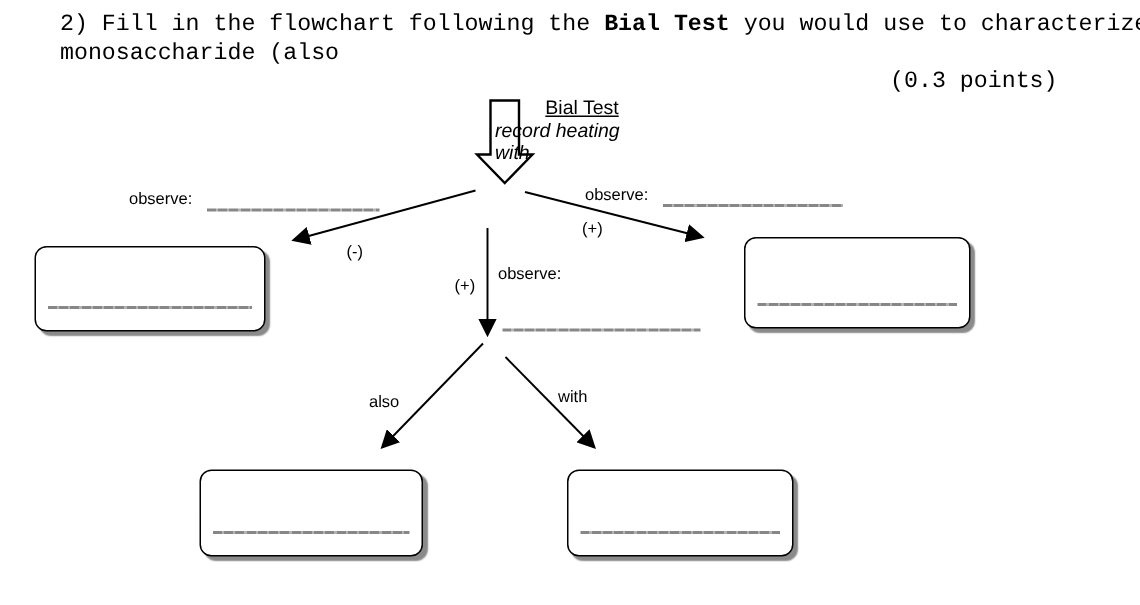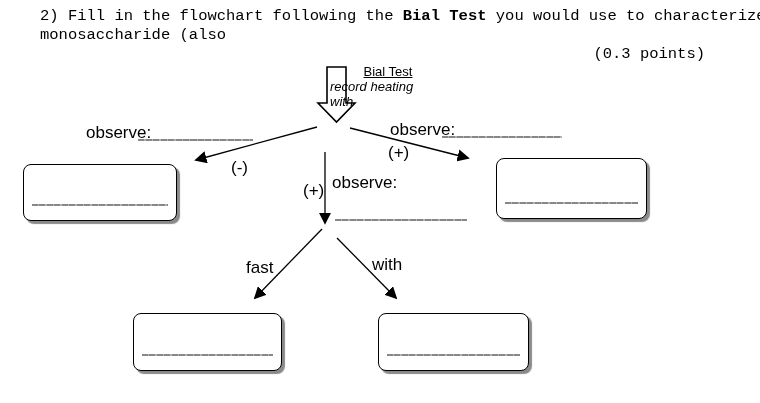--- a/index.html
+++ b/index.html
@@ -27,21 +27,21 @@
     color: #000;
     padding-left: 30px;
   }
   .q-line1 { padding-left: 10px; }
   .q-line2 { padding-left: 19px; }
   .q-line3 { text-align: right; padding-right: 85px; }
   .bold { font-weight: bold; }
   
   .fc-label {
     position: absolute;
-    font-size: 17px;
+    font-size: 11px;
     line-height: 14px;
     white-space: nowrap;
   }
   .fc-title {
     position: absolute;
     left: 350px; top: 64px; width: 76px;
     text-align: center;
     font-size: 13px;
     text-decoration: underline;
   }
@@ -125,21 +125,21 @@
   <div class="fc-label" style="left:231px; top:161px;">(-)</div>
 
   <div class="fc-label" style="left:390px; top:123px;">observe:</div>
   <div class="blank-line" style="left:442px; top:136px; width:120px;"></div>
   <div class="fc-label" style="left:388px; top:146px;">(+)</div>
 
   <div class="fc-label" style="left:303px; top:184px;">(+)</div>
   <div class="fc-label" style="left:332px; top:176px;">observe:</div>
   <div class="blank-line" style="left:335px; top:219px; width:132px;"></div>
 
-  <div class="fc-label" style="left:246px; top:261px;">fast</div>
+  <div class="fc-label" style="left:246px; top:261px;">also</div>
   <div class="fc-label" style="left:372px; top:258px;">with</div>
 
   <div class="answer-box box-top-left">
     <div class="box-blank"></div>
   </div>
   <div class="answer-box box-top-right">
     <div class="box-blank"></div>
   </div>
   <div class="answer-box box-bottom-left">
     <div class="box-blank"></div>

